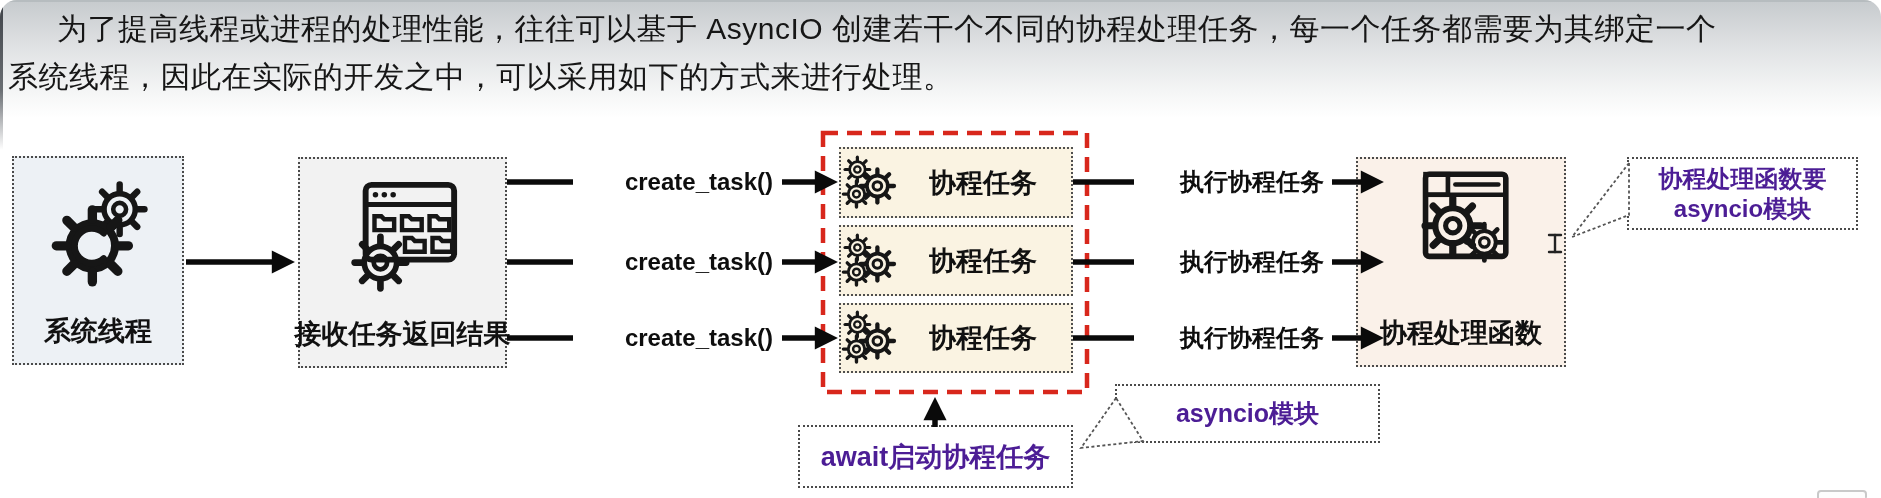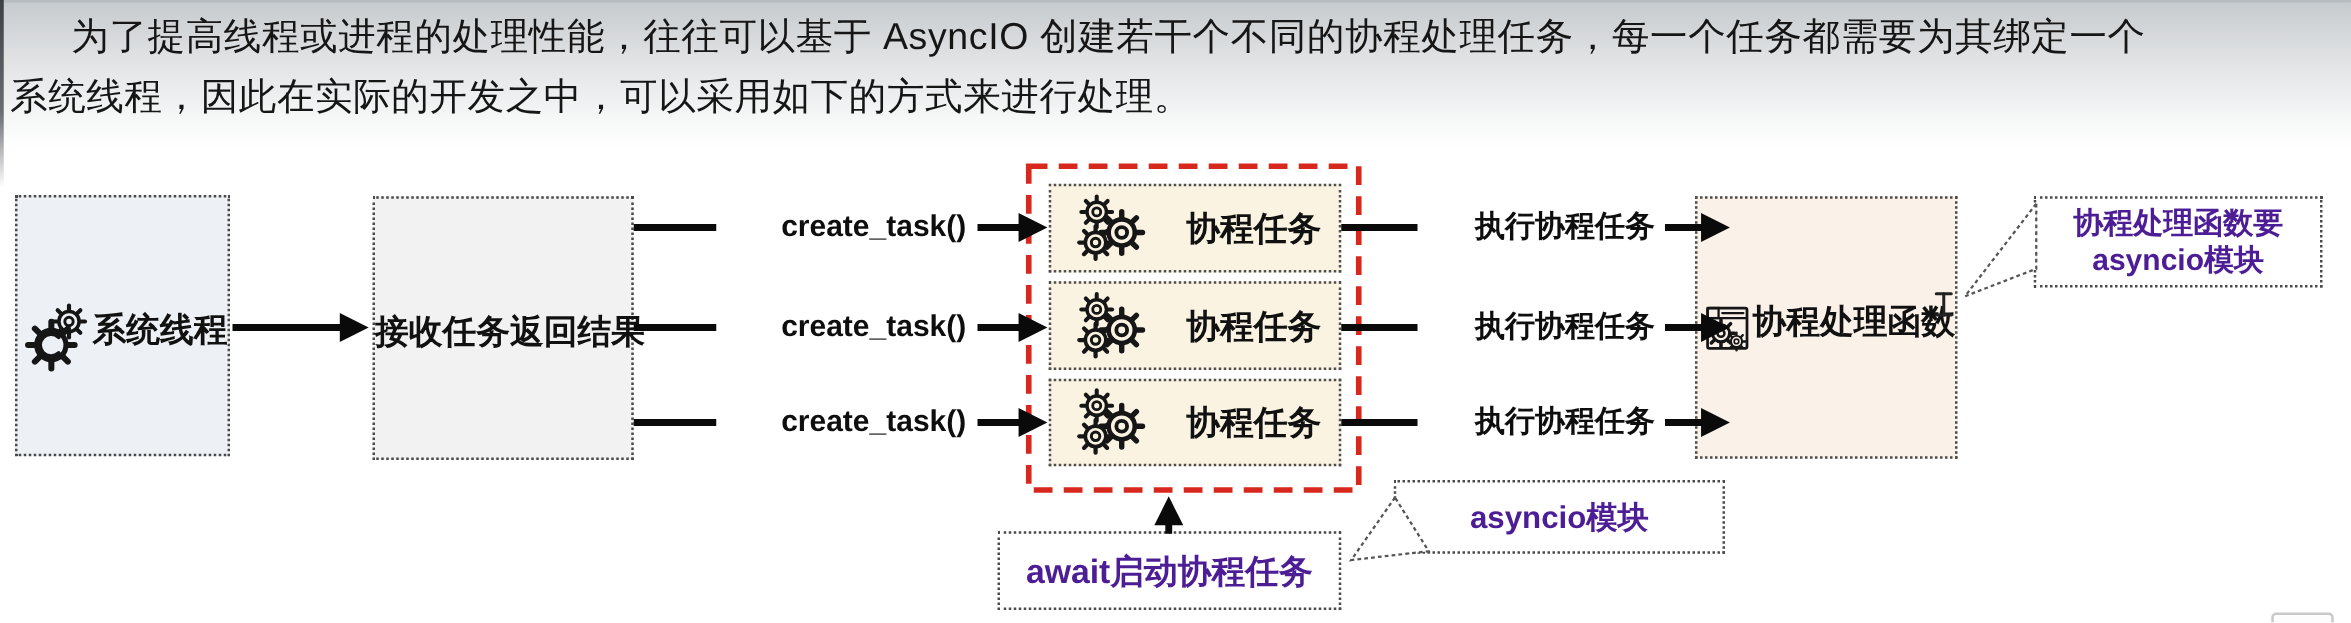--- a/index.html
+++ b/index.html
@@ -1,36 +1,36 @@
 <!DOCTYPE html>
 <html><head>
 <meta charset="utf-8">
 <style>
   html,body{margin:0;padding:0;background:#fff;}
   .stage{
     position:relative;width:1881px;height:498px;overflow:hidden;
     background:linear-gradient(180deg,#c6cacd 0px,#dfe1e3 45px,#f6f7f7 95px,#ffffff 118px);
-    font-family:"Liberation Sans","DejaVu Sans",sans-serif;color:#141414;
+    font-family:"Liberation Sans","DejaVu Sans",sans-serif;color:#141414;border-radius:17px;
   }
   .top-edge{position:absolute;left:0;top:0;width:100%;height:2px;background:#aeb3b7;opacity:.65;}
   .left-edge{position:absolute;left:0;top:0;width:3px;height:150px;
     background:linear-gradient(180deg,#3d4147 0%,#6a6e73 60%,rgba(120,124,128,0) 100%);}
   .para{position:absolute;font-size:30px;font-weight:500;color:#161616;letter-spacing:.5px;white-space:nowrap;}
   .para1{left:57px;top:9px;}
   .para2{left:8px;top:57px;}
 
   .box{position:absolute;border:2px dotted #4a4a4a;box-sizing:border-box;}
-  .stack{display:flex;flex-direction:row;align-items:center;justify-content:space-between;}
+  .stack{display:flex;flex-direction:column;align-items:center;justify-content:space-between;}
   .box .biglabel{font-weight:700;font-size:27px;color:#111;margin-bottom:14px;white-space:nowrap;}
   .box-sys{left:12px;top:156px;width:172px;height:209px;background:#edf1f5;padding-top:20px;}
   .box-asyncio{left:298px;top:157px;width:209px;height:211px;background:#f2f2f2;padding-top:18px;}
   .box-handler{left:1356px;top:157px;width:210px;height:210px;background:#faf1e9;padding-top:4px;}
 
   .task{left:839px;width:234px;background:#faf3e2;border:2px dotted #4f4f4f;
-    display:flex;align-items:center;gap:30px;padding-left:20px;box-sizing:border-box;position:absolute;}
+    display:flex;align-items:center;gap:30px;box-sizing:border-box;position:absolute;}
   .task .tlabel{font-weight:700;font-size:27px;color:#111;white-space:nowrap;}
   .task1{top:147px;height:71px;}
   .task2{top:225px;height:71px;}
   .task3{top:303px;height:70px;}
 
   .rowlabel{position:absolute;font-weight:700;font-size:24px;color:#0e0e0e;
     text-align:right;height:34px;line-height:34px;white-space:nowrap;}
   .create{left:568px;width:205px;}
   .exec{left:1142px;width:182px;}
   .r1{top:165px;} .r2{top:245px;} .r3{top:321px;}

